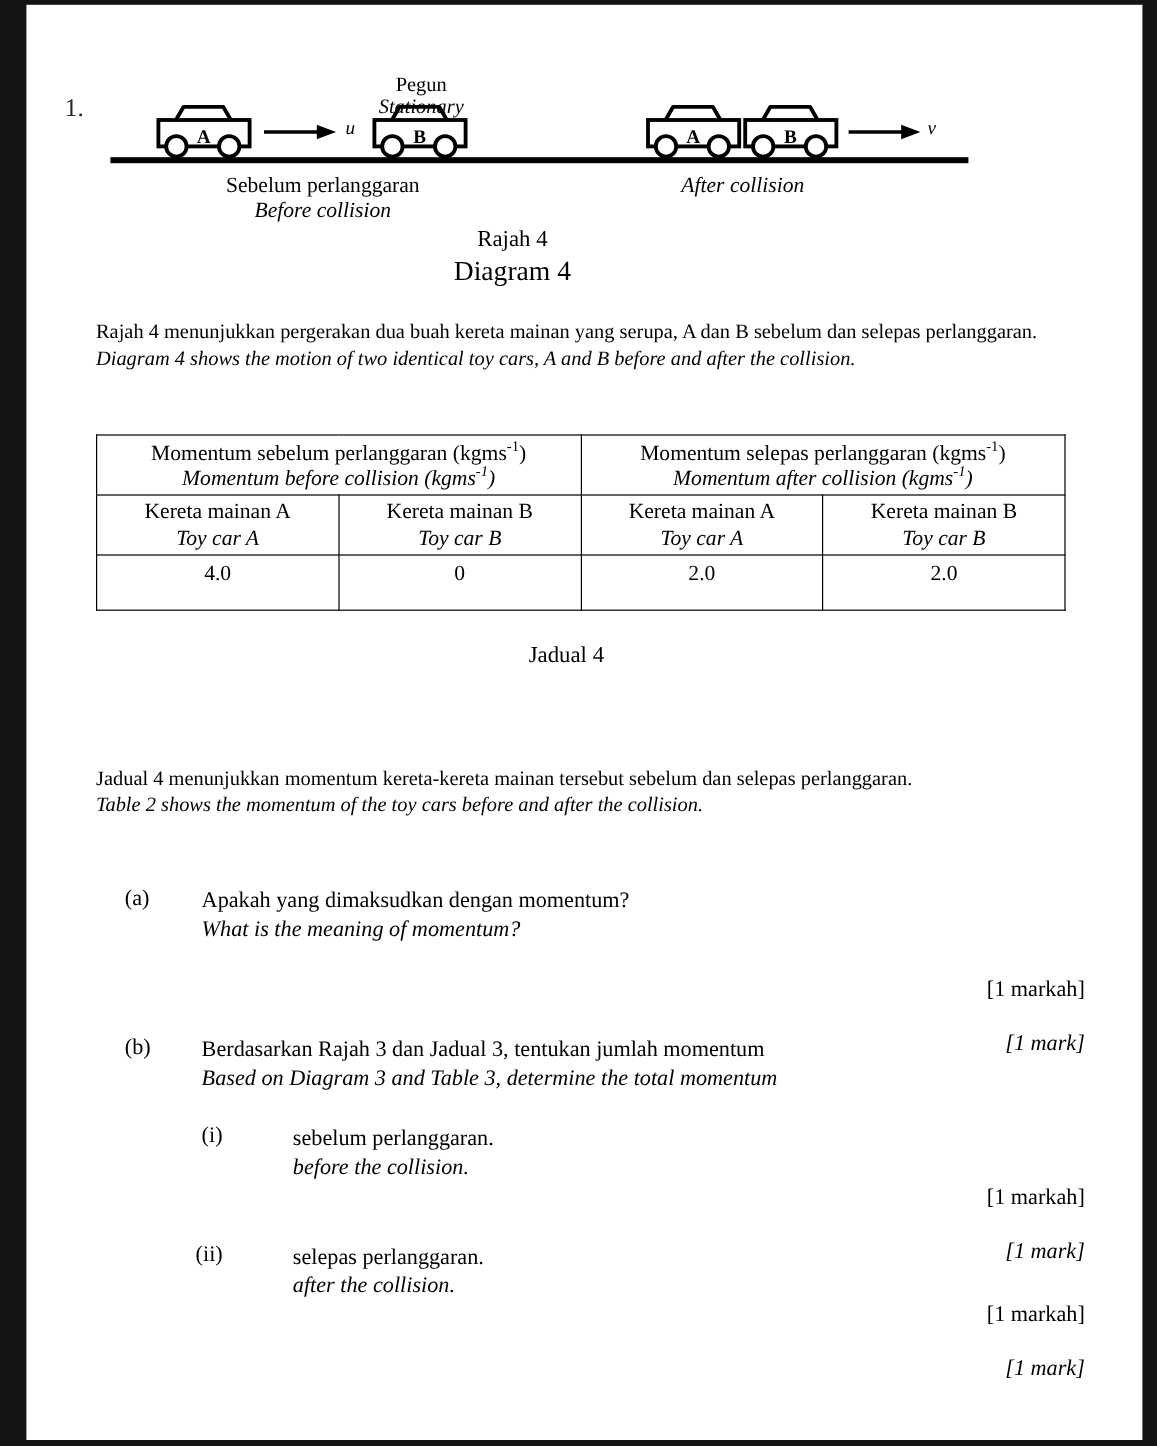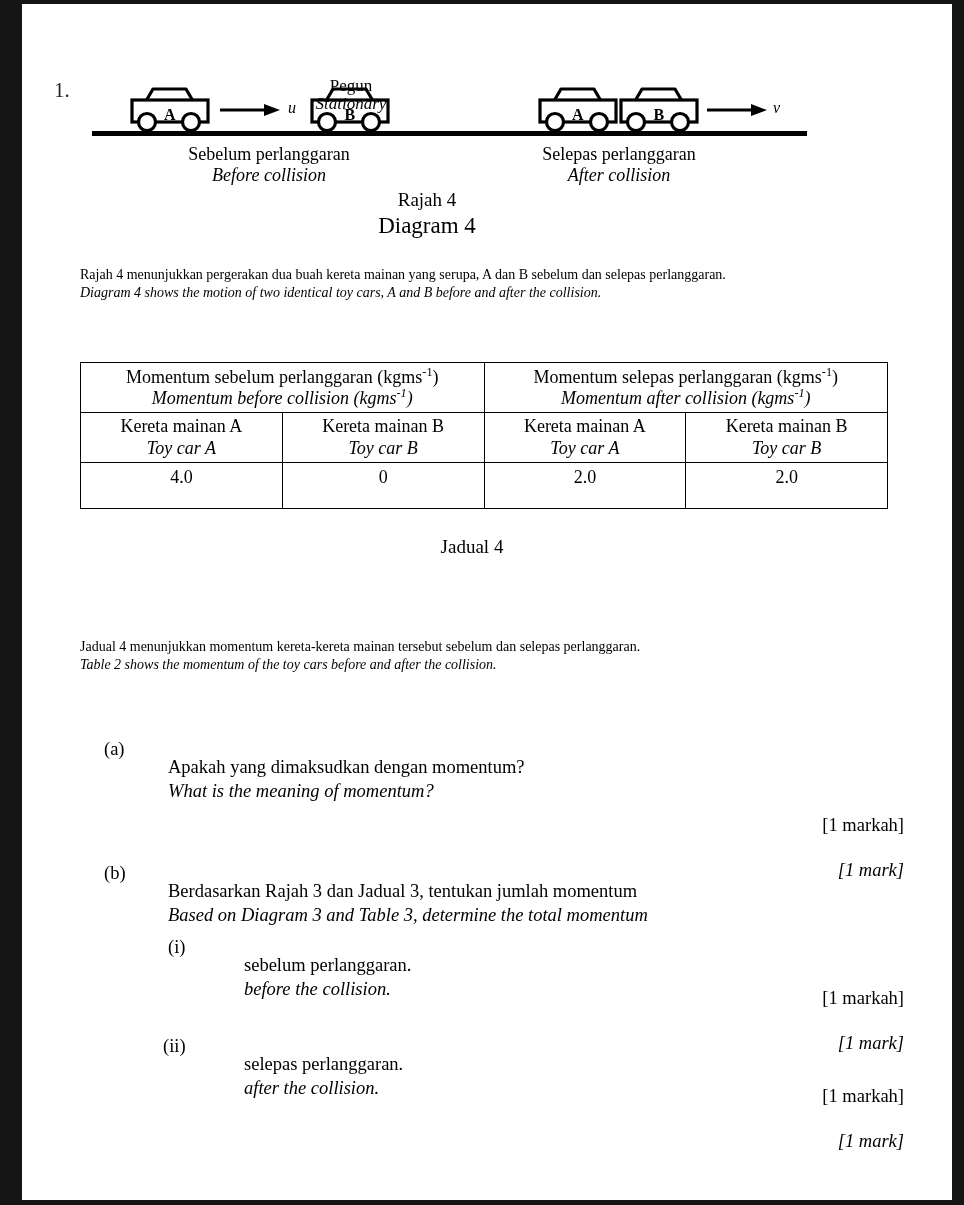--- a/index.html
+++ b/index.html
@@ -95,21 +95,21 @@
     font-style: italic;
     font-size: 16px;
     color: #000;
   }
   .vel-u { left: 266px; top: 40px; }
   .vel-v { left: 751px; top: 40px; }
 
   .stationary {
     position: absolute;
     left: 274px;
-    top: 18px;
+    top: 3px;
     width: 110px;
     text-align: center;
     line-height: 1.0;
     color: #000;
   }
   .stationary .ms { font-size: 17px; display: block; }
   .stationary .en { font-size: 17px; font-style: italic; display: block; margin-top: 1px; }
 
   .phase-cap {
     position: absolute;
@@ -131,21 +131,21 @@
     line-height: 1.2;
     color: #000;
   }
   .fig-cap .ms { font-size: 19px; display: block; }
   .fig-cap .en { font-size: 23px; display: block; }
 
   
   .para {
     position: absolute;
     color: #000;
-    font-size: 14px;
+    font-size: 17px;
     line-height: 1.28;
   }
   .para .ms { display: block; text-align: justify; }
   .para .en { display: block; font-style: italic; }
   .intro { left: 58px; top: 262px; width: 808px; }
 
   
   .tbl-wrap {
     position: absolute;
     left: 58px;
@@ -200,21 +200,21 @@
   .desc { left: 58px; top: 634px; width: 808px; }
   .qlabel {
     position: absolute;
     font-size: 18.5px;
   }
   .qtext {
     position: absolute;
     font-size: 18.5px;
     line-height: 1.3;
   }
-  .qtext .ms { display: block; margin-top: 16px; }
+  .qtext .ms { display: block; }
   .qtext .en { display: block; font-style: italic; }
 
   .marks {
     position: absolute;
     right: 48px;
     text-align: right;
     color: #000;
     font-size: 18.5px;
     line-height: 1.25;
   }
@@ -309,21 +309,20 @@
         <polygon points="44,1 60,7 44,13" fill="#000"></polygon>
       </svg>
     </div>
     <div class="vel-label vel-v">v</div>
 
     <div class="phase-cap cap-before">
       <span class="ms">Sebelum perlanggaran</span>
       <span class="en">Before collision</span>
     </div>
     <div class="phase-cap cap-after">
-      <span class="ms">Selepas perlanggaran</span>
       <span class="en">After collision</span>
     </div>
 
     <div class="fig-cap">
       <span class="ms">Rajah 4</span>
       <span class="en">Diagram 4</span>
     </div>
   </div>
 
   <div class="para intro">

